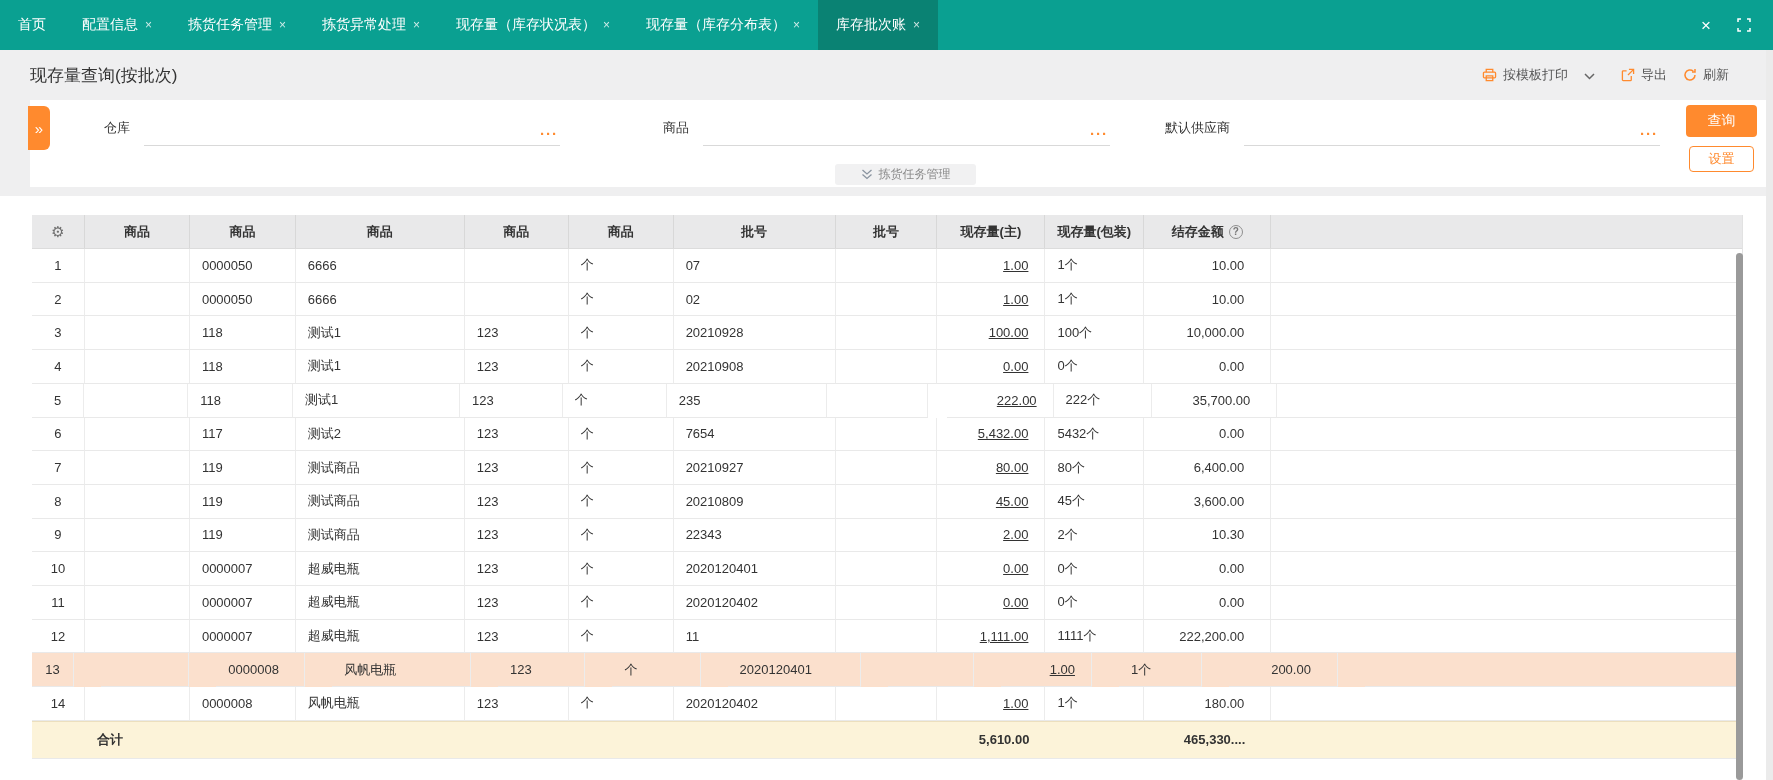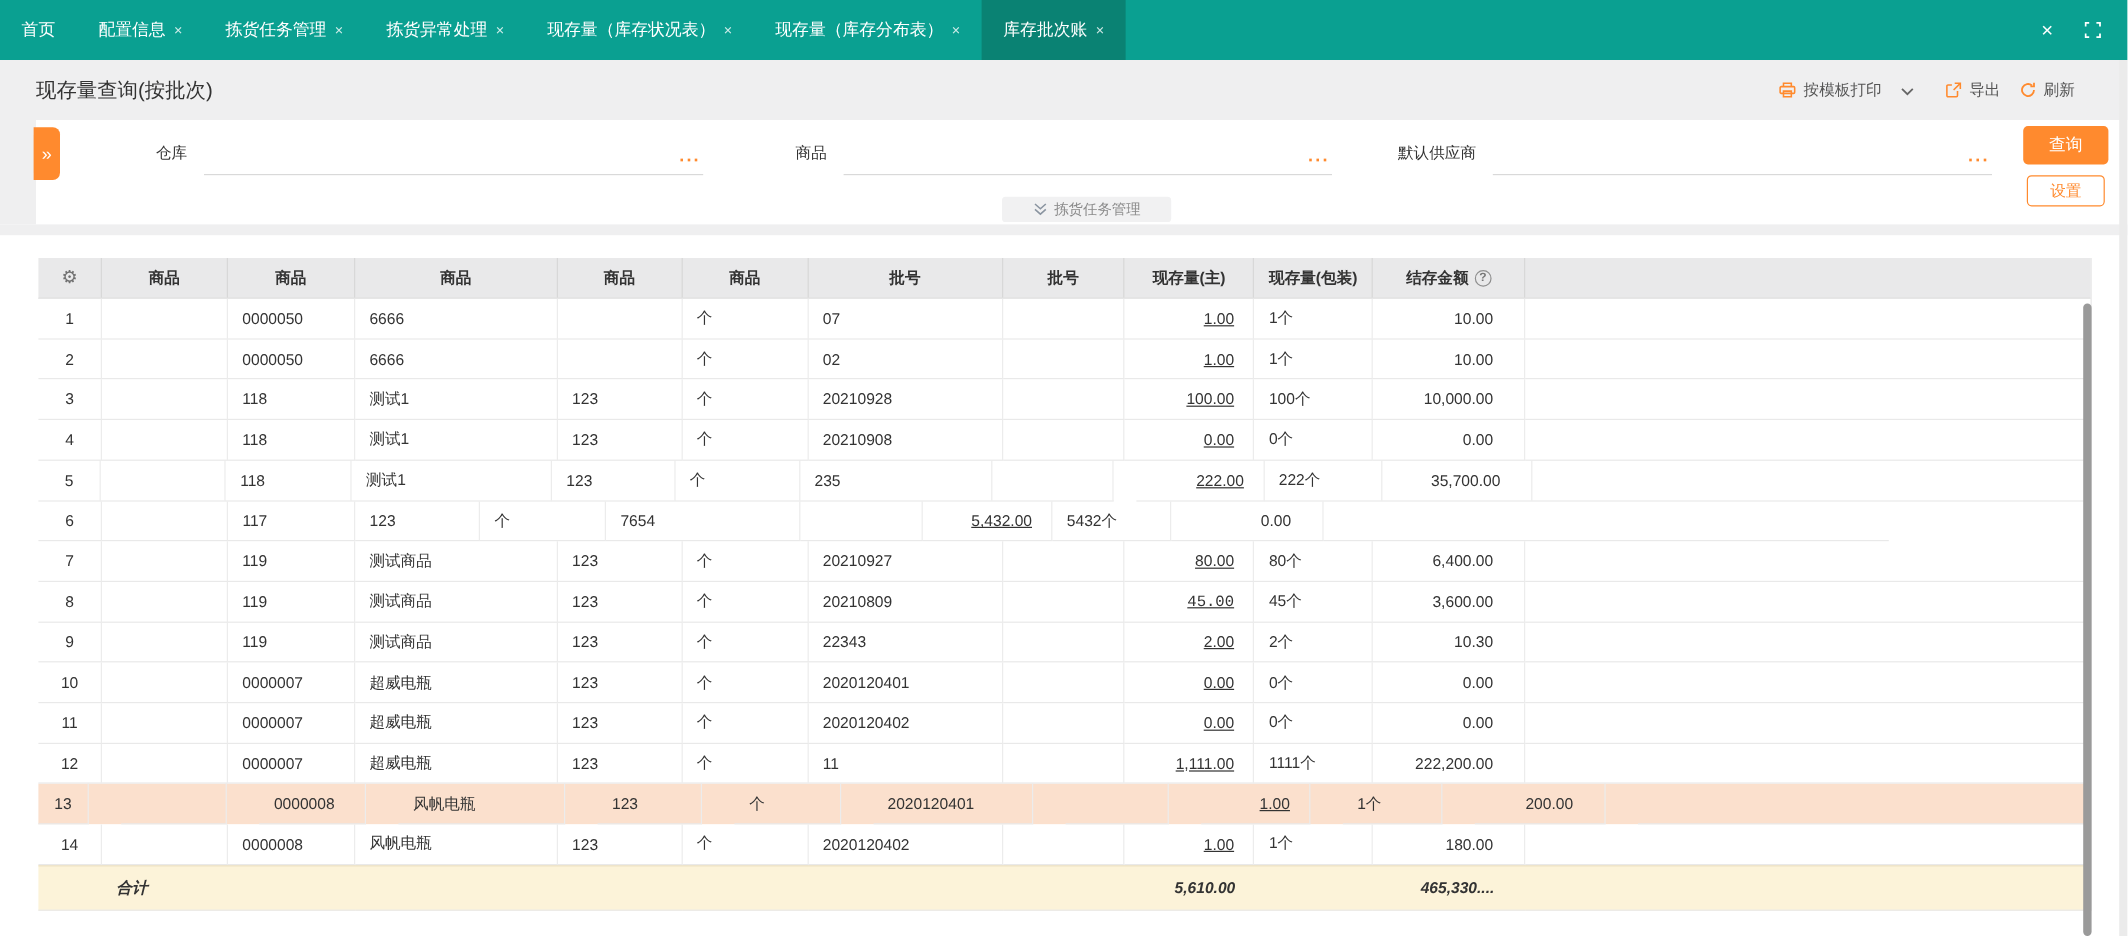--- a/index.html
+++ b/index.html
@@ -35,21 +35,21 @@
     background:var(--accent); border-radius:0 6px 6px 0; color:#fff; display:flex;
     align-items:center; justify-content:center; font-size:15px; cursor:pointer; }
   .field { position:absolute; top:10px; height:36px; display:flex; align-items:stretch;
     gap:14px; font-size:13px; }
   .field label { display:flex; align-items:center; color:#333; white-space:nowrap; }
   .uwrap { position:relative; border-bottom:1px solid #d9d9d9; display:flex; align-items:center; }
   .uwrap input { border:none; outline:none; background:transparent; width:100%; height:100%;
     font-size:13px; padding:0 30px 0 4px; font-family:inherit; }
   .dots { position:absolute; right:2px; bottom:4px; color:var(--accent); font-weight:bold;
     font-size:15px; letter-spacing:1px; line-height:1; cursor:pointer; }
-  .f1 { left:130px; } .f1 .uwrap { width:416px; }
+  .f1 { left:104px; } .f1 .uwrap { width:416px; }
   .f2 { left:663px; } .f2 .uwrap { width:407px; }
   .f3 { left:1165px; } .f3 .uwrap { width:416px; }
   .more-btn { position:absolute; left:835px; top:64px; width:141px; height:21px;
     background:#f1f1f2; border-radius:3px; display:flex; align-items:center;
     justify-content:center; gap:6px; font-size:12px; color:#8a8a8a; cursor:pointer; }
   .query-btn { position:absolute; left:1686px; top:5px; width:71px; height:32px;
     background:var(--accent); color:#fff; border:none; border-radius:4px; font-size:14px;
     cursor:pointer; font-family:inherit; }
   .settings-btn { position:absolute; left:1689px; top:46px; width:65px; height:26px;
     background:#fff; color:var(--accent); border:1px solid var(--accent); border-radius:4px;
@@ -70,21 +70,21 @@
   .trow { display:flex; height:33.71px; background:#fff; font-size:13px; }
   .trow.hl { background:var(--row-highlight);gap:27px; }
   .tcell { display:flex; align-items:center; border-right:1px solid #ececec;
     border-bottom:1px solid #e9e9e9; padding:0 12px; overflow:hidden; white-space:nowrap; }
   .tcell:last-child { border-right:none; }
   .tcell.num { justify-content:center; padding:0; }
   .tcell.qty_main { justify-content:flex-end; padding-right:16px; }
   .tcell.amount { justify-content:flex-end; padding-right:26px; }
   .linkval { text-decoration:underline; cursor:pointer; }
   .trow.total { height:38px; background:var(--row-total); font-weight:bold;
-    border-top:1px solid #ecdfbe;font-style:italic; }
+    border-top:1px solid #ecdfbe; }
   .trow.total .tcell { border-right:none; }
   
   .vscroll-thumb { position:absolute; left:1736px; top:253px; width:7px; height:527px;
     background:#9a9a9a; border-radius:4px; cursor:pointer; }
   .page-scroll-track { position:absolute; left:1766px; top:50px; width:7px; height:730px;
     background:#ebebeb; }
 </style>
 </head>
 <body>
 
@@ -327,20 +327,21 @@
           <span class="linkval">222.00</span>
         </div>
         <div class="tcell qty_pack" style="width: 99px;">222个</div>
         <div class="tcell amount" style="width: 127px;">35,700.00</div>
         <div class="tcell filler" style="width: 471px;"></div>
       </div>
       <div class="trow">
         <div class="tcell num" style="width: 53px;">6</div>
         <div class="tcell group" style="width: 105px;"></div>
         <div class="tcell code" style="width: 106px;">117</div>
+        <div class="tcell name" style="width: 169px;">测试2</div>
         <div class="tcell spec" style="width: 104px;">123</div>
         <div class="tcell unit" style="width: 105px;">个</div>
         <div class="tcell batch" style="width: 162px;">7654</div>
         <div class="tcell batch2" style="width: 102px;"></div>
         <div class="tcell qty_main" style="width: 108px;">
           <span class="linkval">5,432.00</span>
         </div>
         <div class="tcell qty_pack" style="width: 99px;">5432个</div>
         <div class="tcell amount" style="width: 127px;">0.00</div>
         <div class="tcell filler" style="width: 471px;"></div>
@@ -363,21 +364,21 @@
       </div>
       <div class="trow">
         <div class="tcell num" style="width: 53px;">8</div>
         <div class="tcell group" style="width: 105px;"></div>
         <div class="tcell code" style="width: 106px;">119</div>
         <div class="tcell name" style="width: 169px;">测试商品</div>
         <div class="tcell spec" style="width: 104px;">123</div>
         <div class="tcell unit" style="width: 105px;">个</div>
         <div class="tcell batch" style="width: 162px;">20210809</div>
         <div class="tcell batch2" style="width: 102px;"></div>
-        <div class="tcell qty_main" style="width: 108px; font-family: Liberation Mono, monospace;">
+        <div class="tcell qty_main" style="width: 108px;">
           <span class="linkval">45.00</span>
         </div>
         <div class="tcell qty_pack" style="width: 99px;">45个</div>
         <div class="tcell amount" style="width: 127px;">3,600.00</div>
         <div class="tcell filler" style="width: 471px;"></div>
       </div>
       <div class="trow">
         <div class="tcell num" style="width: 53px;">9</div>
         <div class="tcell group" style="width: 105px;"></div>
         <div class="tcell code" style="width: 106px;">119</div>

